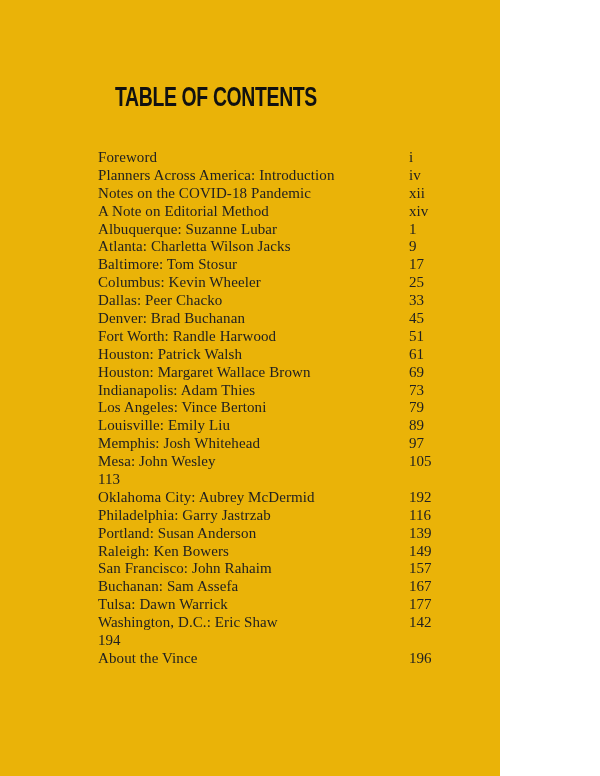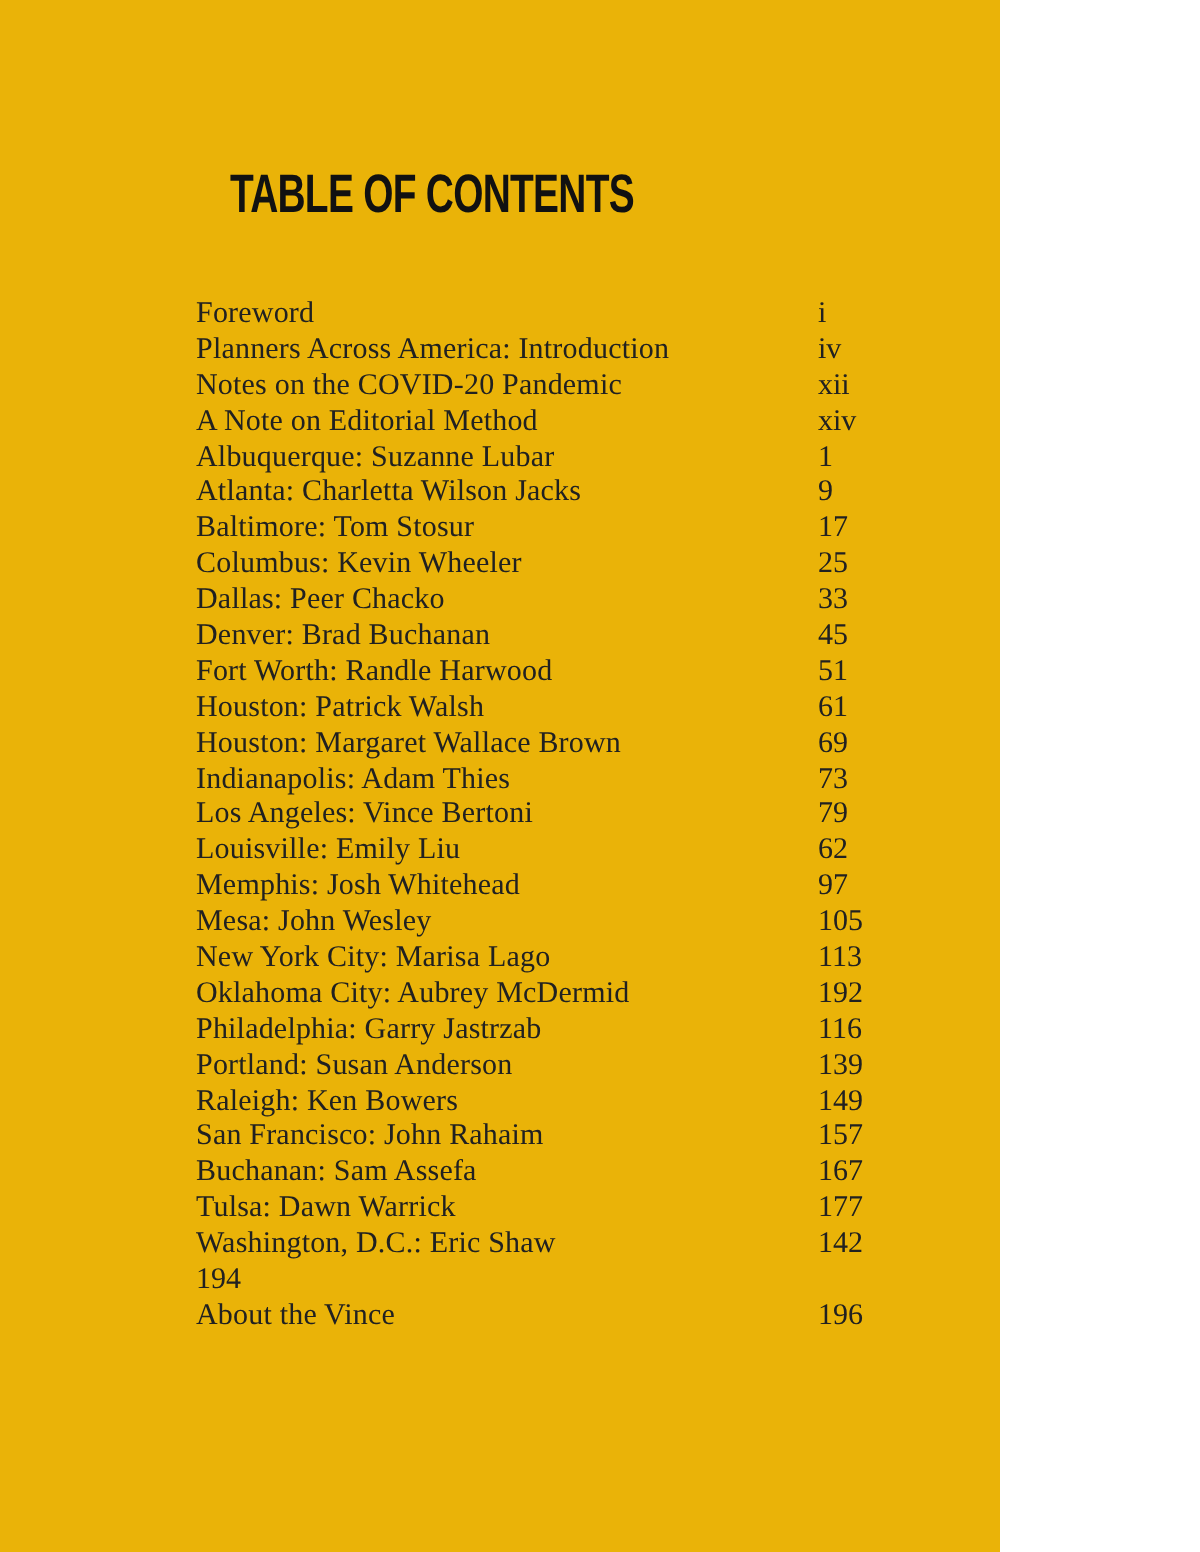--- a/index.html
+++ b/index.html
@@ -62,21 +62,21 @@
   <div class="toc-list">
       <div class="toc-row">
         <span class="toc-entry-label">Foreword</span>
         <span class="toc-entry-page">i</span>
       </div>
       <div class="toc-row">
         <span class="toc-entry-label">Planners Across America: Introduction</span>
         <span class="toc-entry-page">iv</span>
       </div>
       <div class="toc-row">
-        <span class="toc-entry-label">Notes on the COVID-20 Pandemic</span>
+        <span class="toc-entry-label">Notes on the COVID-18 Pandemic</span>
         <span class="toc-entry-page">xii</span>
       </div>
       <div class="toc-row">
         <span class="toc-entry-label">A Note on Editorial Method</span>
         <span class="toc-entry-page">xiv</span>
       </div>
       <div class="toc-row">
         <span class="toc-entry-label">Albuquerque: Suzanne Lubar</span>
         <span class="toc-entry-page">1</span>
       </div>
@@ -115,32 +115,31 @@
       <div class="toc-row">
         <span class="toc-entry-label">Indianapolis: Adam Thies</span>
         <span class="toc-entry-page">73</span>
       </div>
       <div class="toc-row">
         <span class="toc-entry-label">Los Angeles: Vince Bertoni</span>
         <span class="toc-entry-page">79</span>
       </div>
       <div class="toc-row">
         <span class="toc-entry-label">Louisville: Emily Liu</span>
-        <span class="toc-entry-page">62</span>
+        <span class="toc-entry-page">89</span>
       </div>
       <div class="toc-row">
         <span class="toc-entry-label">Memphis: Josh Whitehead</span>
         <span class="toc-entry-page">97</span>
       </div>
       <div class="toc-row">
         <span class="toc-entry-label">Mesa: John Wesley</span>
         <span class="toc-entry-page">105</span>
       </div>
       <div class="toc-row">
-        <span class="toc-entry-label">New York City: Marisa Lago</span>
         <span class="toc-entry-page">113</span>
       </div>
       <div class="toc-row">
         <span class="toc-entry-label">Oklahoma City: Aubrey McDermid</span>
         <span class="toc-entry-page">192</span>
       </div>
       <div class="toc-row">
         <span class="toc-entry-label">Philadelphia: Garry Jastrzab</span>
         <span class="toc-entry-page">116</span>
       </div>

